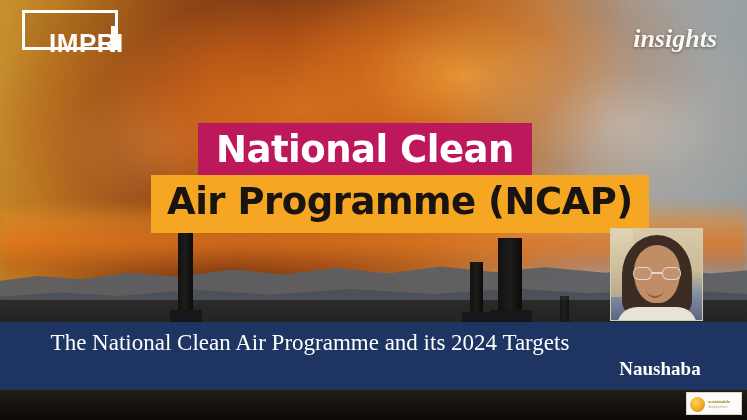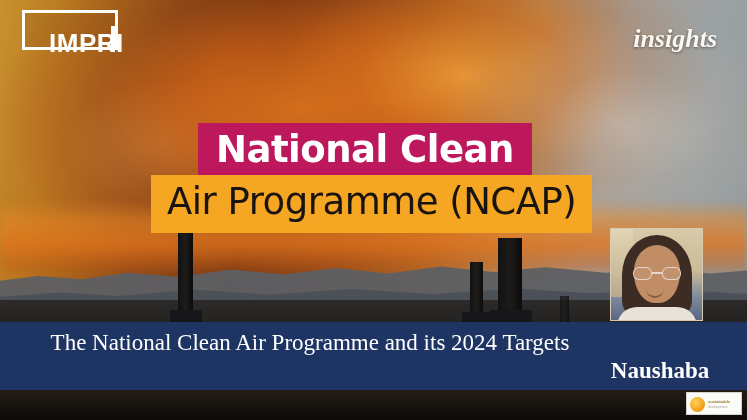--- a/index.html
+++ b/index.html
@@ -209,21 +209,21 @@
   }
 
   .title-orange {
     position: absolute;
     left: 151px;
     top: 175px;
     padding: 6px 16px 10px 16px;
     background: #f5a623;
     color: #191410;
     font-family: "DejaVu Sans", sans-serif;
-    font-weight: normal;
+    font-weight: bold;
     font-size: 37px;
     line-height: 42px;
     letter-spacing: -0.5px;
     white-space: nowrap;
   }
 
   
   .banner {
     position: absolute;
     left: 0;
@@ -329,21 +329,21 @@
   }
 
   .speaker-name {
     position: absolute;
     left: 596px;
     top: 358px;
     width: 128px;
     text-align: center;
     font-family: "Liberation Serif", serif;
     font-weight: bold;
-    font-size: 23px;
+    font-size: 19px;
     color: #ffffff;
   }
 
   
   .partner-badge {
     position: absolute;
     left: 686px;
     top: 392px;
     width: 56px;
     height: 23px;

